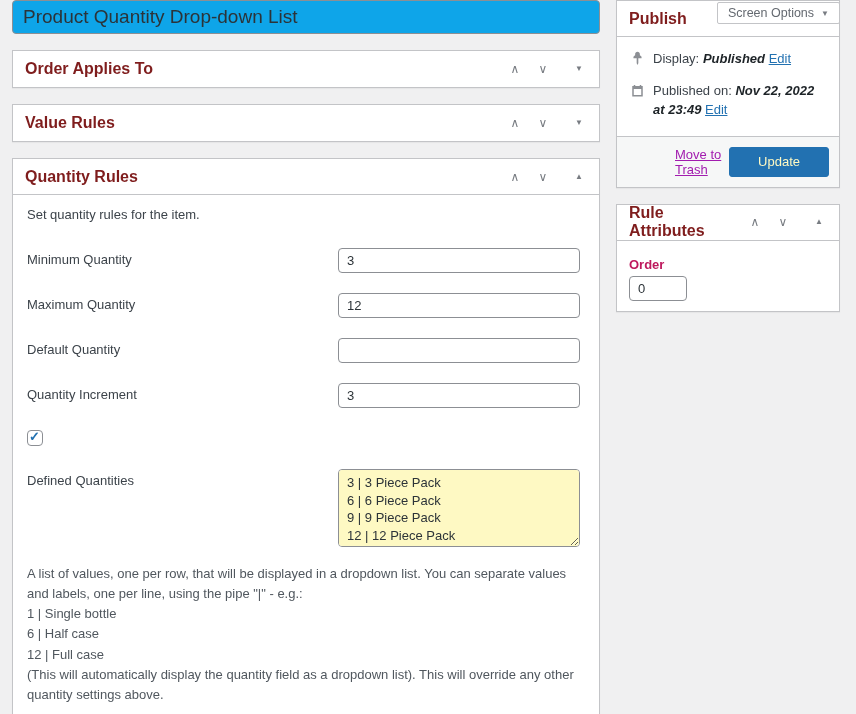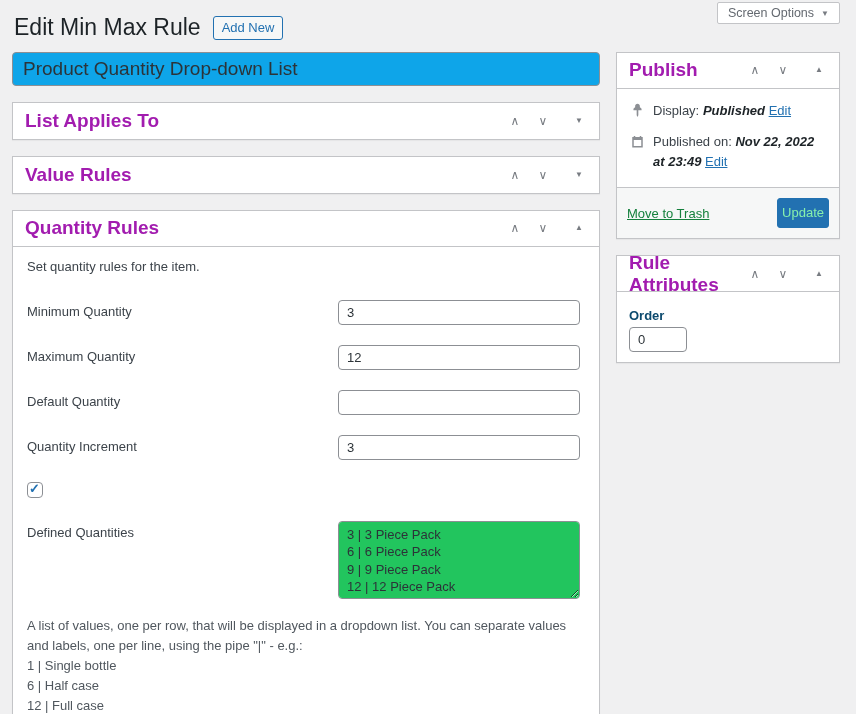--- a/index.html
+++ b/index.html
@@ -46,21 +46,21 @@
   .postbox {
     background:#fff; border:1px solid #c3c4c7;
     box-shadow:0 1px 1px rgba(0,0,0,.04);
     margin-bottom:16px;
   }
   .postbox-header {
     display:flex; align-items:center; justify-content:space-between;
     height:36px; padding:0 6px 0 12px; cursor:pointer;
   }
   .postbox.open > .postbox-header { border-bottom:1px solid #c3c4c7; }
-  .postbox-header h2 { margin:0; font-size:19px; font-weight:700; color:#a21caf; }
+  .postbox-header h2 { margin:0; font-size:16px; font-weight:700; color:#7f1d1d; }
   .handle-actions { display:flex; align-items:center; }
   .handle-btn {
     background:none; border:none; padding:0; width:28px; height:28px;
     color:#787c82; cursor:pointer; font-family:inherit; text-align:center;
   }
   .order-glyph { font-size:12px; line-height:28px; }
   .toggle-glyph { font-size:8px; line-height:28px; }
   .toggle-btn { margin-left:8px; }
 
   .inside { padding:0 14px 14px; }
@@ -71,21 +71,21 @@
   .field-label { width:311px; flex:0 0 311px; padding-top:4px; color:#3c434a; }
   .field-control { flex:1; }
   .text-input {
     width:242px; height:25px; padding:2px 8px;
     font-family:inherit; font-size:13px; color:#2c3338;
     background:#fff; border:1px solid #8c8f94; border-radius:4px; outline:none;
   }
   textarea.defined-qty {
     width:242px; height:78px; padding:4px 8px;
     font-family:inherit; font-size:13px; color:#2c3338; line-height:1.35;
-    background:#22c55e; border:1px solid #8c8f94; border-radius:4px;
+    background:#fef9c3; border:1px solid #8c8f94; border-radius:4px;
     resize:vertical; outline:none;
   }
   input[type="checkbox"].wp-check {
     appearance:none; -webkit-appearance:none;
     width:16px; height:16px; margin:2px 0 0;
     background:#fff; border:1px solid #8c8f94; border-radius:4px;
     position:relative; cursor:pointer;
   }
   input[type="checkbox"].wp-check:checked::before {
     content:"\2713"; position:absolute; top:-2px; left:1px;
@@ -98,54 +98,50 @@
 
   
   .side-inside { padding:6px 12px 10px; }
   .misc-row { display:flex; align-items:flex-start; padding:6px 0; line-height:1.5; }
   .dashicon { flex:0 0 16px; width:16px; margin-right:8px; margin-top:2px; display:inline-flex; justify-content:center; }
   .misc-text b { color:#1d2327;font-style:italic; }
   .publish-footer {
     display:flex; align-items:center; justify-content:space-between;
     background:#f6f7f7; border-top:1px solid #c3c4c7; padding:10px;
   }
-  .trash-link { color:#15803d; }
+  .trash-link { color:#a21caf;margin-left:48px; }
   .button-primary {
-    background:#2271b1; border:1px solid #2271b1; color:#86efac;
-    border-radius:3px; padding:5px 4px; font-family:inherit; font-size:13px;
+    background:#2271b1; border:1px solid #2271b1; color:#fef9c3;
+    border-radius:3px; padding:5px 28px; font-family:inherit; font-size:13px;
     cursor:pointer; line-height:1.4;
   }
-  .pa-label { margin:10px 0 4px; color:#0c4a6e; }
+  .pa-label { margin:10px 0 4px; color:#be185d; }
   .order-input { width:58px; }
 </style>
 </head>
 <body>
 
 <div class="screen-options-tab">
   <span>Screen Options</span>
   <span class="so-caret">▼</span>
 </div>
 
 <div class="wrap">
 
-  <div class="page-title-row">
-    <h1>Edit Min Max Rule</h1>
-    <a class="page-title-action">Add New</a>
-  </div>
 
   <div class="columns">
 
     <div class="main-col">
 
       <input type="text" class="title-input" value="Product Quantity Drop-down List" style="">
 
       
       <div class="postbox">
         <div class="postbox-header">
-          <h2>List Applies To</h2>
+          <h2>Order Applies To</h2>
           <div class="handle-actions">
             <button class="handle-btn"><span class="order-glyph">∧</span></button>
             <button class="handle-btn"><span class="order-glyph">∨</span></button>
             <button class="handle-btn toggle-btn"><span class="toggle-glyph">▼</span></button>
           </div>
         </div>
       </div>
 
       
       <div class="postbox">

